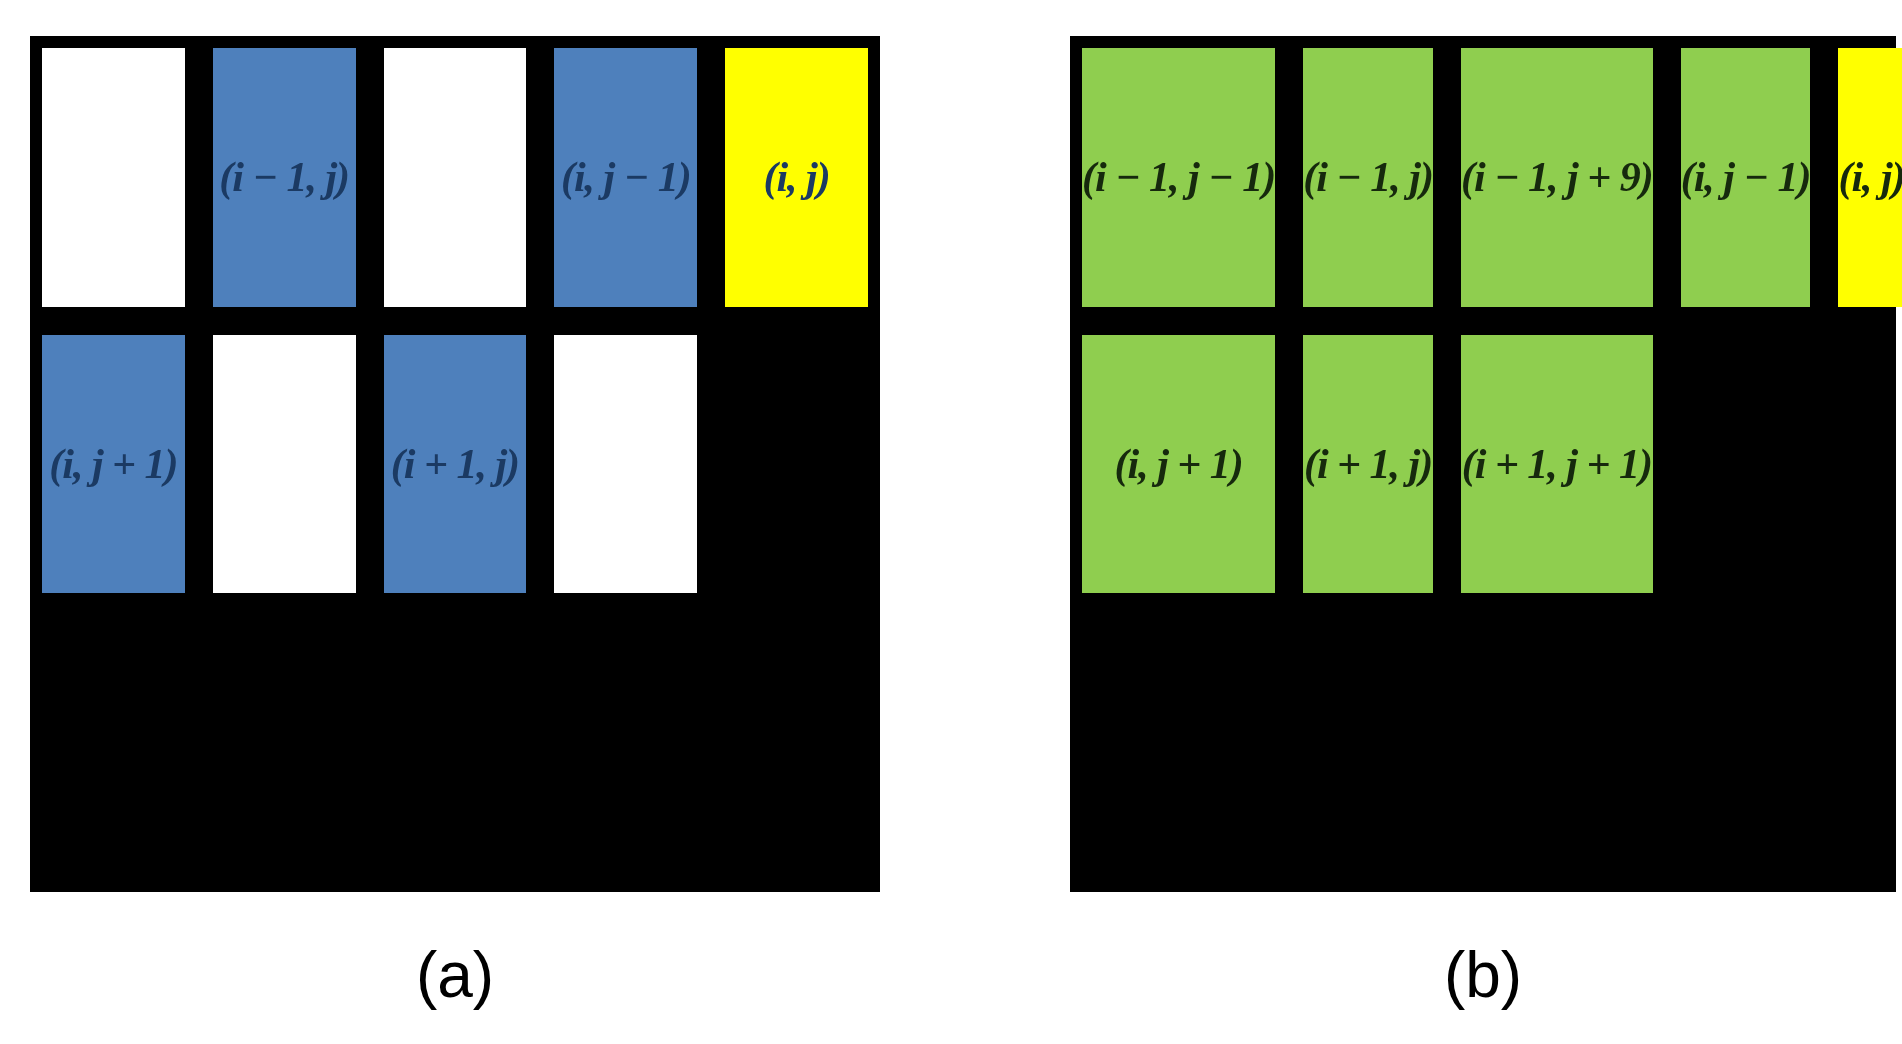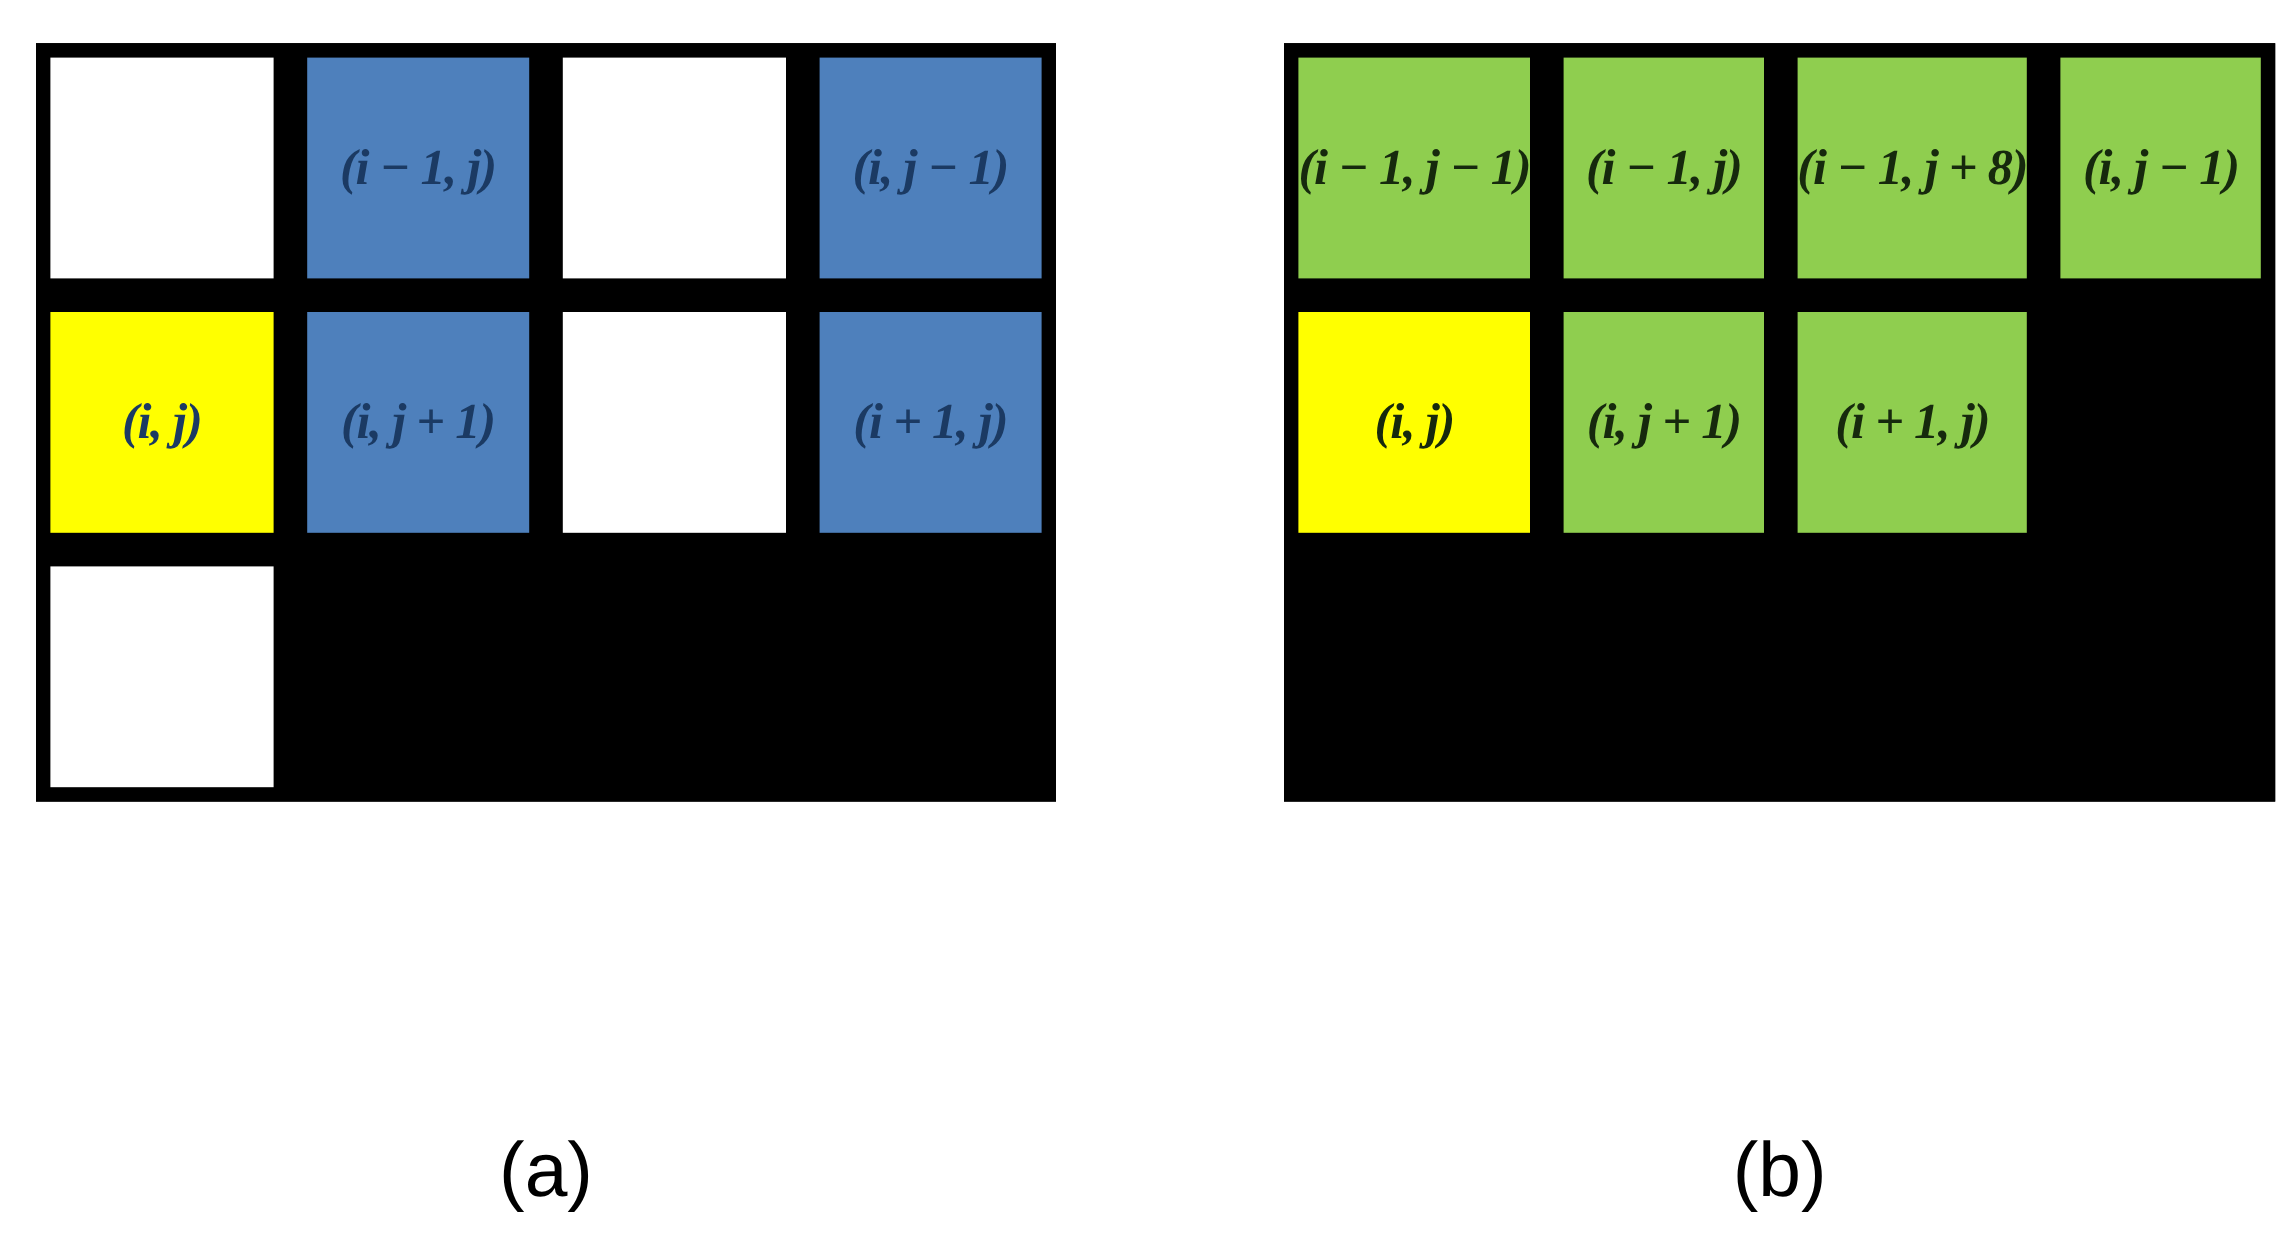--- a/index.html
+++ b/index.html
@@ -10,25 +10,25 @@
   body {
     width: 1902px;
     height: 1044px;
     position: relative;
     font-family: "Liberation Serif", serif;
     overflow: hidden;
   }
   .grid-box {
     position: absolute;
     top: 36px;
-    height: 632px;
+    height: 856px;
     border: 12px solid var(--border, #000000);
     background: var(--border, #000000);
     display: grid;
-    grid-template-columns: 1fr 1fr 1fr 1fr;
+    grid-template-columns: 1fr 1fr 1fr 1fr 1fr;
     grid-template-rows: 1fr 1fr 1fr;
     gap: 28px;
     box-sizing: border-box;
   }
   #grid-a { left: 30px;  width: 850px; }
   #grid-b { left: 1070px; width: 826px; }
   .cell {
     display: flex;
     align-items: center;
     justify-content: center;
@@ -66,21 +66,22 @@
   <div class="cell" style="background: rgb(255, 255, 0);">(i, j)</div>
   <div class="cell" style="background: rgb(78, 128, 188);">(i, j + 1)</div>
   <div class="cell" style="background: rgb(255, 255, 255);"></div>
   <div class="cell" style="background: rgb(78, 128, 188);">(i + 1, j)</div>
   <div class="cell" style="background: rgb(255, 255, 255);"></div>
 </div>
 
 <div id="grid-b" class="grid-box">
   <div class="cell" style="background: rgb(143, 206, 79); text-align: center;">(i − 1, j − 1)</div>
   <div class="cell" style="background: rgb(143, 206, 79);">(i − 1, j)</div>
-  <div class="cell" style="background: rgb(143, 206, 79);">(i − 1, j + 8)</div>
+  <div class="cell" style="background: rgb(143, 206, 79);">(i − 1, j + 9)</div>
   <div class="cell" style="background: rgb(143, 206, 79);">(i, j − 1)</div>
   <div class="cell" style="background: rgb(255, 255, 0);">(i, j)</div>
   <div class="cell" style="background: rgb(143, 206, 79);">(i, j + 1)</div>
   <div class="cell" style="background: rgb(143, 206, 79);">(i + 1, j)</div>
+  <div class="cell" style="background: rgb(143, 206, 79);">(i + 1, j + 1)</div>
 </div>
 
 <div id="caption-a" class="caption">(a)</div>
 <div id="caption-b" class="caption">(b)</div>
 
 </body></html>

